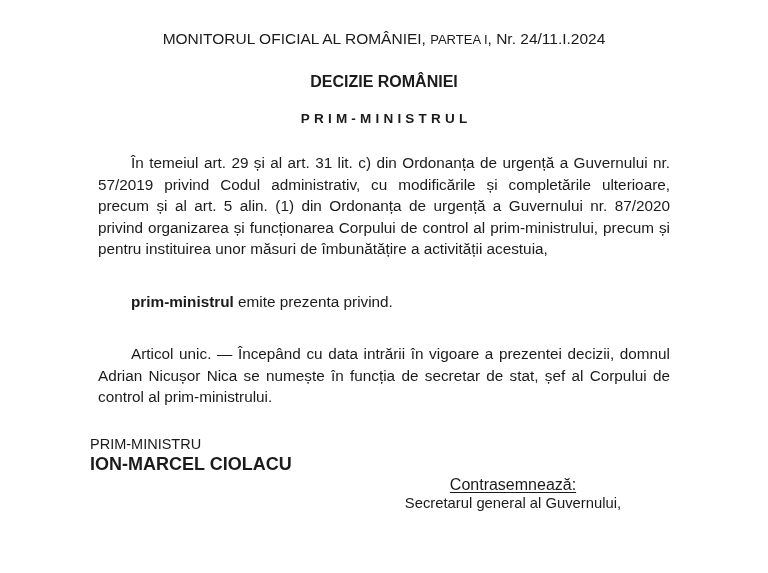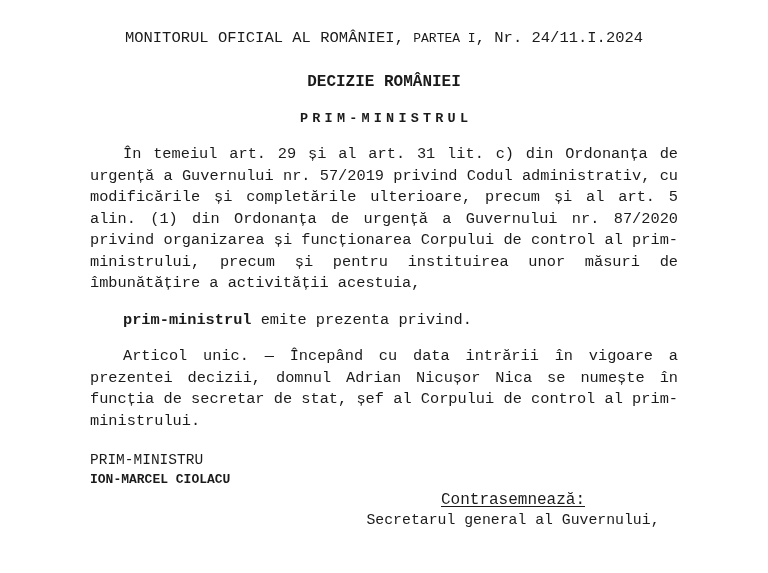--- a/index.html
+++ b/index.html
@@ -14,21 +14,20 @@
     font-family: "Liberation Sans", sans-serif;
     color: #1b1b1b;
     -webkit-font-smoothing: antialiased;
   }
 
   .page {
     position: relative;
     width: 656px;
     height: 573px;
     box-sizing: border-box;
-    font-family: Liberation Mono, monospace;
   }
 
   .column {
     position: absolute;
     left: 90px;
     top: 0;
     width: 588px;
   }
 
   
@@ -82,38 +81,38 @@
   }
 
   
   .body-block {
     padding-top: 19px;
   }
   .para {
     text-align: justify;
     font-size: 15.3px;
     line-height: 21.5px;
-    margin: 0;
+    margin: 8px;
     text-indent: 33px;
     hyphens: none;
   }
   .para-gap { height: 15px; }
   .bold { font-weight: bold; }
 
   
   .sig-pm {
     text-align: left;
     padding-top: 19px;
     line-height: 19px;
   }
   .sig-pm-role {
     font-size: 14.5px;
   }
   .sig-pm-name {
-    font-size: 13px;
+    font-size: 18px;
     font-weight: bold;
     line-height: 20px;
   }
 
   .countersign {
     margin-top: 1px;
     margin-left: 258px;
     width: 330px;
     text-align: center;
     line-height: 19.5px;

